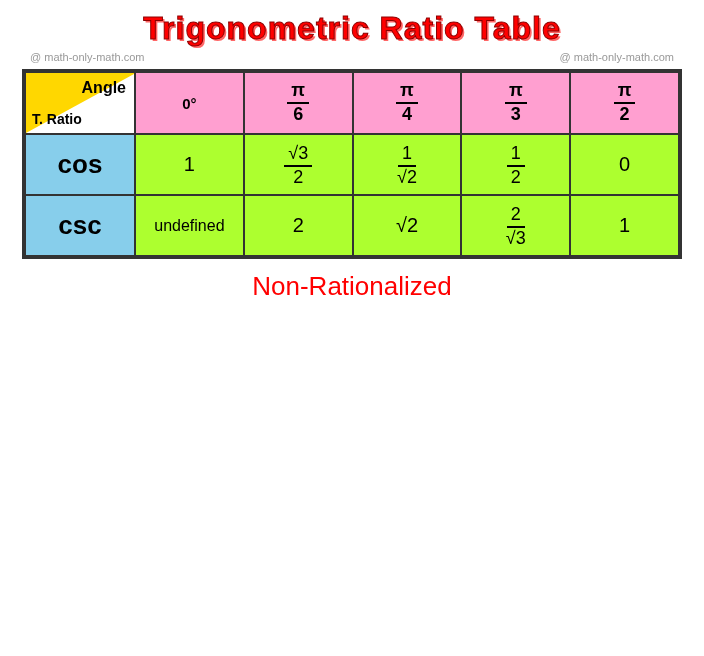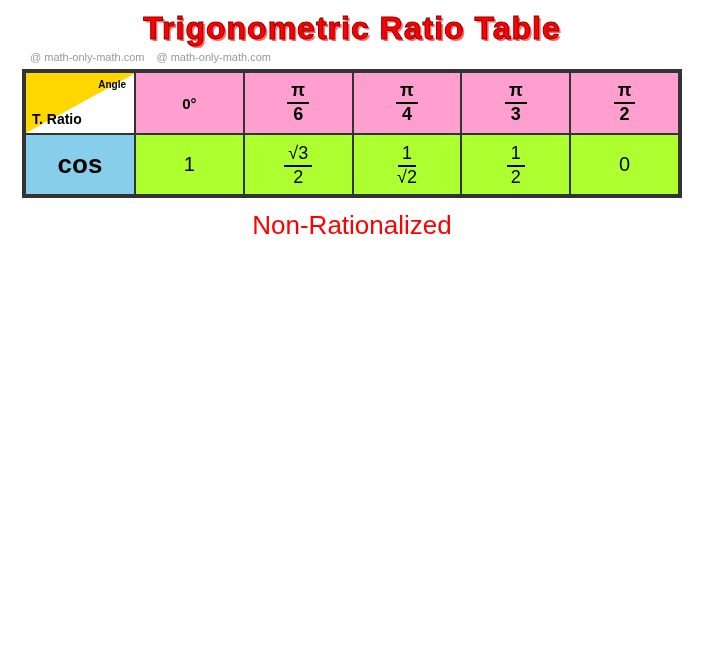--- a/index.html
+++ b/index.html
@@ -20,20 +20,21 @@
       color: red;
       text-shadow: 2px 2px 0 #ff6666;
       -webkit-text-stroke: 1px darkred;
       margin-bottom: 4px;
       letter-spacing: 1px;
     }
 
     .watermark-top {
       width: 100%;
       display: flex;
+      justify-content: space-between;
       font-size: 11px;
       color: #999;
       margin-bottom: 6px;
       padding: 0 10px;
       gap: 12px;
     }
 
     .table-container {
       width: 660px;
       border: 2px solid #333;
@@ -80,21 +81,21 @@
       width: 0; height: 0;
       border-style: solid;
       border-width: 60px 110px 0 0;
       border-color: #FFD700 transparent transparent transparent;
     }
 
     .angle-label {
       position: absolute;
       top: 6px;
       right: 8px;
-      font-size: 10px;
+      font-size: 16px;
       font-weight: bold;
     }
 
     .ratio-label {
       position: absolute;
       bottom: 6px;
       left: 6px;
       font-size: 14px;
       font-weight: bold;
     }
@@ -205,19 +206,32 @@
         <td class="value-cell">
           <div class="fraction">
             <span class="numerator">1</span>
             <span class="denominator">2</span>
           </div>
         </td>
         <td class="value-cell">0</td>
       </tr>
 
 
+      <tr>
+        <td class="trig-label">csc</td>
+        <td class="value-cell" style="font-size:16px;">undefined</td>
+        <td class="value-cell">2</td>
+        <td class="value-cell">√2</td>
+        <td class="value-cell">
+          <div class="fraction">
+            <span class="numerator">2</span>
+            <span class="denominator">√3</span>
+          </div>
+        </td>
+        <td class="value-cell">1</td>
+      </tr>
 
 
     </tbody>
   </table>
 </div>
 
 <div class="subtitle">Non-Rationalized</div>
 
 </body></html>

